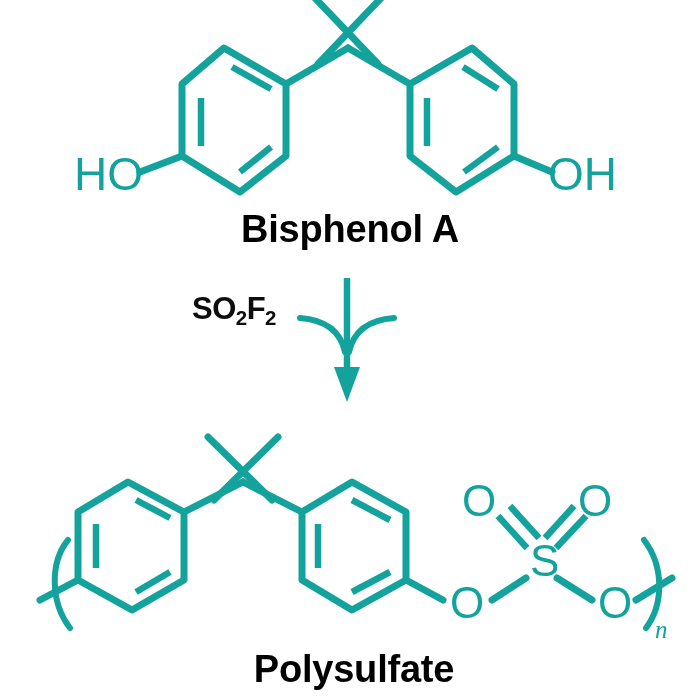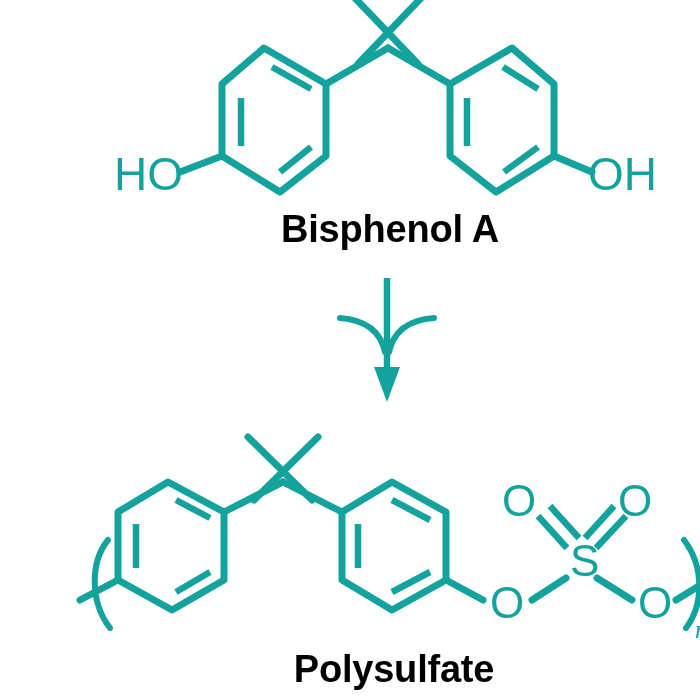--- a/index.html
+++ b/index.html
@@ -11,21 +11,20 @@
     width: 700px;
     height: 700px;
     overflow: hidden;
     font-family: "Liberation Sans", sans-serif;
   }
   #scheme-root {
     position: relative;
     width: 564px;
     height: 700px;
     background: #ffffff;
-    margin-left: 40px;
   }
   #scheme-svg {
     position: absolute;
     left: 0;
     top: 0;
     width: 700px;
     height: 700px;
     display: block;
   }
   .bond {
@@ -208,19 +207,22 @@
       <text class="atom-label-sm" x="598" y="618">O</text>
 
       <path class="bracket" d="M 644,540 C 664,566 664,604 646,628"></path>
 
       <path class="bond" d="M 636,600 L 672,578"></path>
 
       <text class="subscript-n" x="655" y="638">n</text>
     </g>
   </svg>
 
+  <div class="reagent-text" id="reagent-left">
+    <span>SO</span><sub>2</sub><span>F</span><sub>2</sub>
+  </div>
 
 
   <div class="compound-name" id="name-top">Bisphenol A</div>
 
   <div class="compound-name" id="name-bottom">Polysulfate</div>
 
 </div>
 
 </body></html>

